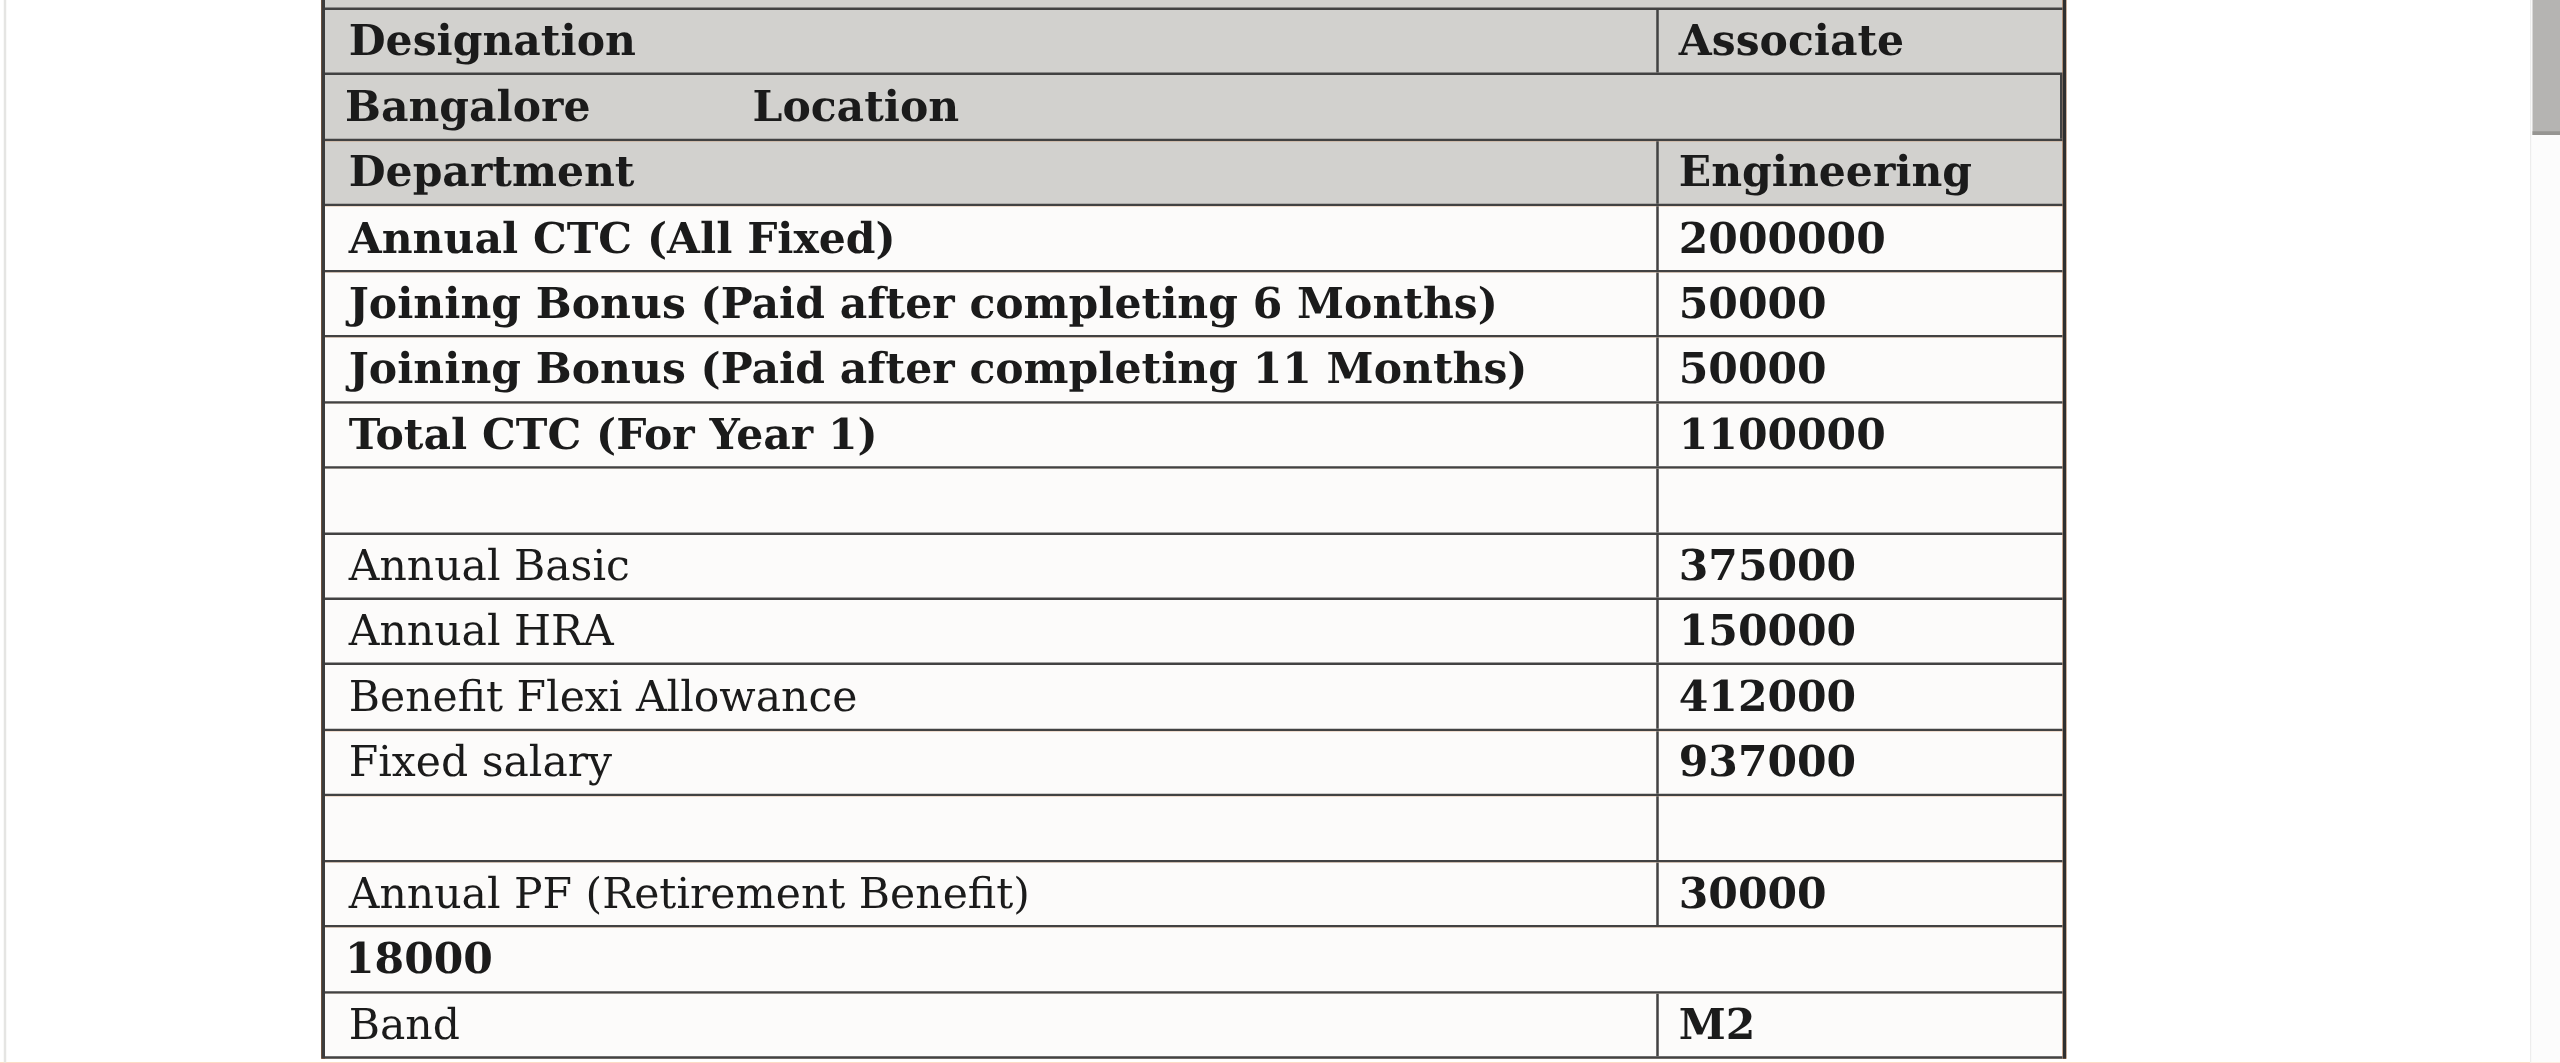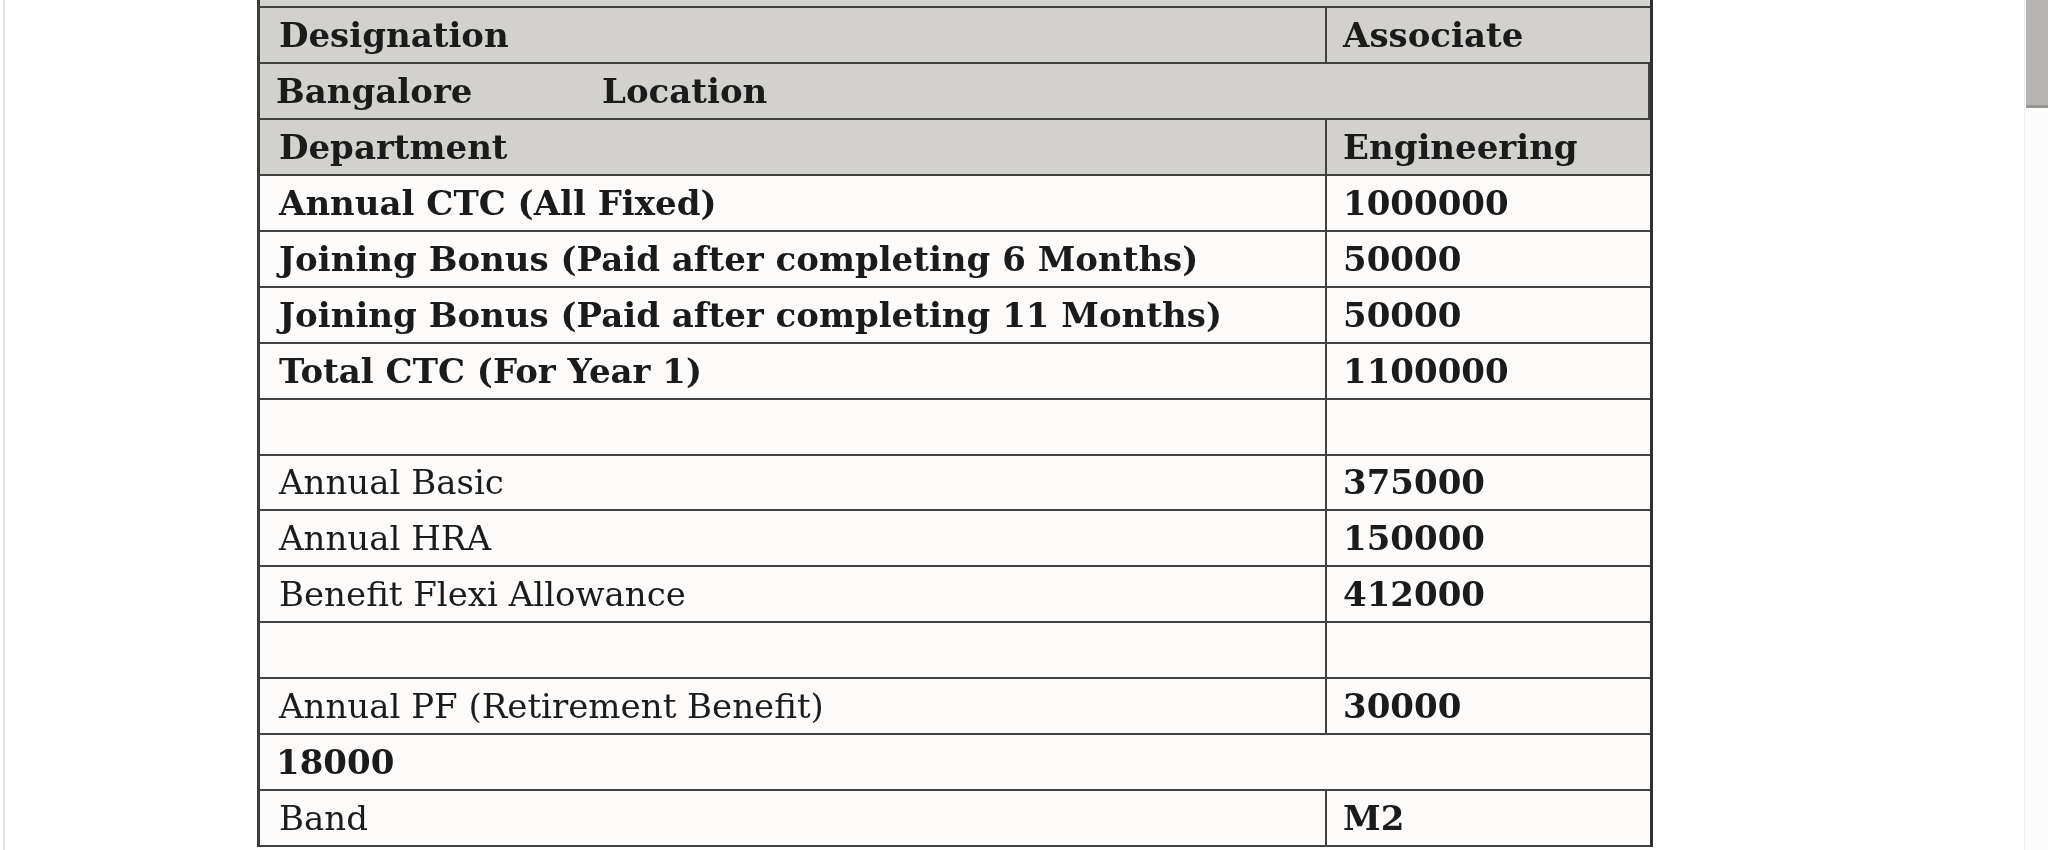--- a/index.html
+++ b/index.html
@@ -96,21 +96,21 @@
     <div class="trow gray bold">
       <div class="cell value">Bangalore</div>
       <div class="cell label">Location</div>
     </div>
     <div class="trow gray bold">
       <div class="cell label">Department</div>
       <div class="cell value">Engineering</div>
     </div>
     <div class="trow bold">
       <div class="cell label">Annual CTC (All Fixed)</div>
-      <div class="cell value">1000000</div>
+      <div class="cell value">2000000</div>
     </div>
     <div class="trow bold">
       <div class="cell label">Joining Bonus (Paid after completing 6 Months)</div>
       <div class="cell value">50000</div>
     </div>
     <div class="trow bold">
       <div class="cell label">Joining Bonus (Paid after completing 11 Months)</div>
       <div class="cell value">50000</div>
     </div>
     <div class="trow bold">
@@ -127,20 +127,24 @@
     </div>
     <div class="trow">
       <div class="cell label">Annual HRA</div>
       <div class="cell value">150000</div>
     </div>
     <div class="trow">
       <div class="cell label">Benefit Flexi Allowance</div>
       <div class="cell value">412000</div>
     </div>
     <div class="trow">
+      <div class="cell label">Fixed salary</div>
+      <div class="cell value">937000</div>
+    </div>
+    <div class="trow">
       <div class="cell label"></div>
       <div class="cell value"></div>
     </div>
     <div class="trow">
       <div class="cell label">Annual PF (Retirement Benefit)</div>
       <div class="cell value">30000</div>
     </div>
     <div class="trow">
       <div class="cell value">18000</div>
     </div>

